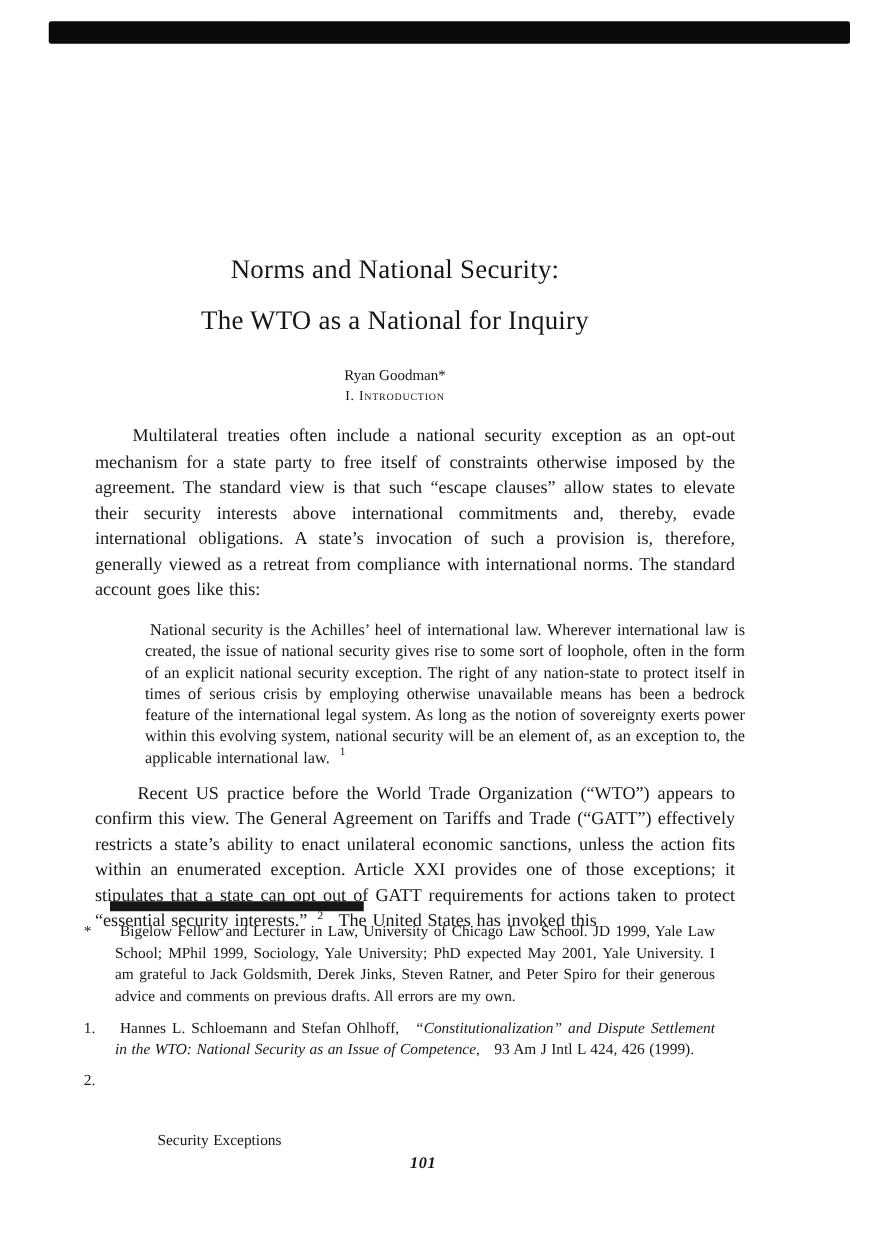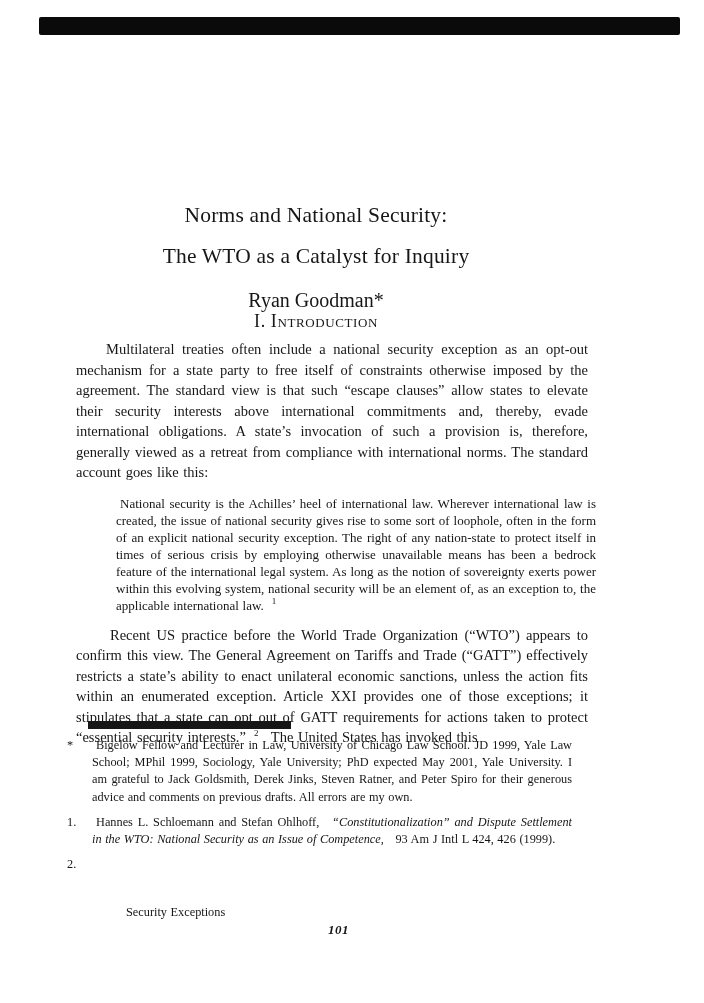--- a/index.html
+++ b/index.html
@@ -26,30 +26,30 @@
     width: 528px;
     text-align: center;
   }
   .title-line {
     font-size: 21.5px;
     line-height: 33px;
     font-weight: normal;
     letter-spacing: 0.2px;
   }
   .author {
-    font-size: 20px;
+    font-size: 12px;
     line-height: 20px;
     margin-top: 9px;
   }
   .section-heading {
     position: absolute;
     left: 44px; top: 299px;
     width: 528px;
     text-align: center;
-    font-size: 18px;
+    font-size: 11px;
     font-variant: small-caps;
     letter-spacing: 0.6px;
   }
   .body-block {
     position: absolute;
     left: 60px; top: 323px;
     width: 528px;
   }
   .para {
     font-size: 14.5px;
@@ -113,21 +113,21 @@
 </style>
 </head>
 <body>
 
 <div class="page">
 
   <div class="scan-bar"></div>
 
   <div class="title-block">
     <div class="title-line">Norms and National Security:</div>
-    <div class="title-line">The WTO as a Catalyst for Inquiry</div>
+    <div class="title-line">The WTO as a National for Inquiry</div>
     <div class="author">Ryan Goodman*</div>
   </div>
 
   <div class="section-heading">I. Introduction</div>
 
   <div class="body-block">
     <p class="para">Multilateral treaties often include a national security exception as an opt-out mechanism for a state party to free itself of constraints otherwise imposed by the agreement. The standard view is that such “escape clauses” allow states to elevate their security interests above international commitments and, thereby, evade international obligations. A state’s invocation of such a provision is, therefore, generally viewed as a retreat from compliance with international norms. The standard account goes like this:</p>
     <div class="blockquote"><span>National security is the Achilles’ heel of international law. Wherever international law is created, the issue of national security gives rise to some sort of loophole, often in the form of an explicit national security exception. The right of any nation-state to protect itself in times of serious crisis by employing otherwise unavailable means has been a bedrock feature of the international legal system. As long as the notion of sovereignty exerts power within this evolving system, national security will be an element of, as an exception to, the applicable international law.</span><sup>1</sup></div>
     <p class="para"><span>Recent US practice before the World Trade Organization (“WTO”) appears to confirm this view. The General Agreement on Tariffs and Trade (“GATT”) effectively restricts a state’s ability to enact unilateral economic sanctions, unless the action fits within an enumerated exception. Article XXI provides one of those exceptions; it stipulates that a state can opt out of GATT requirements for actions taken to protect “essential security interests.”</span><sup>2</sup><span> The United States has invoked this</span></p>
   </div>

